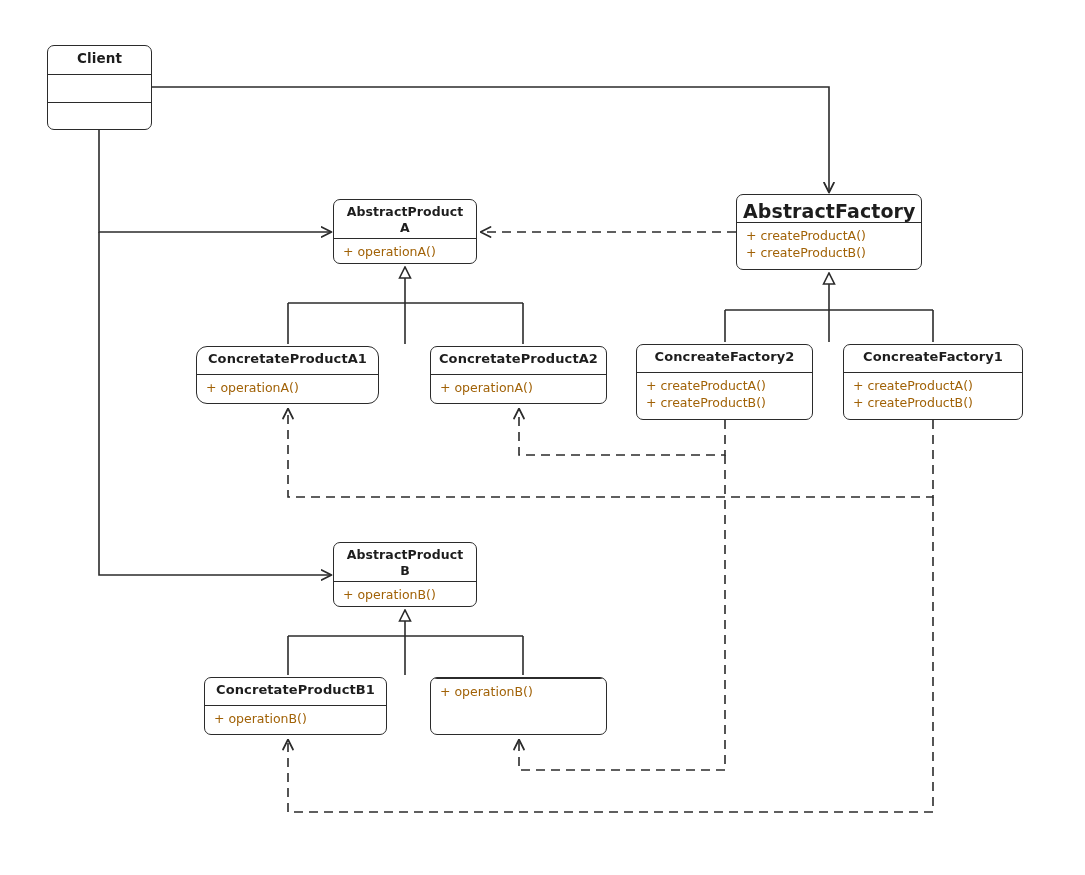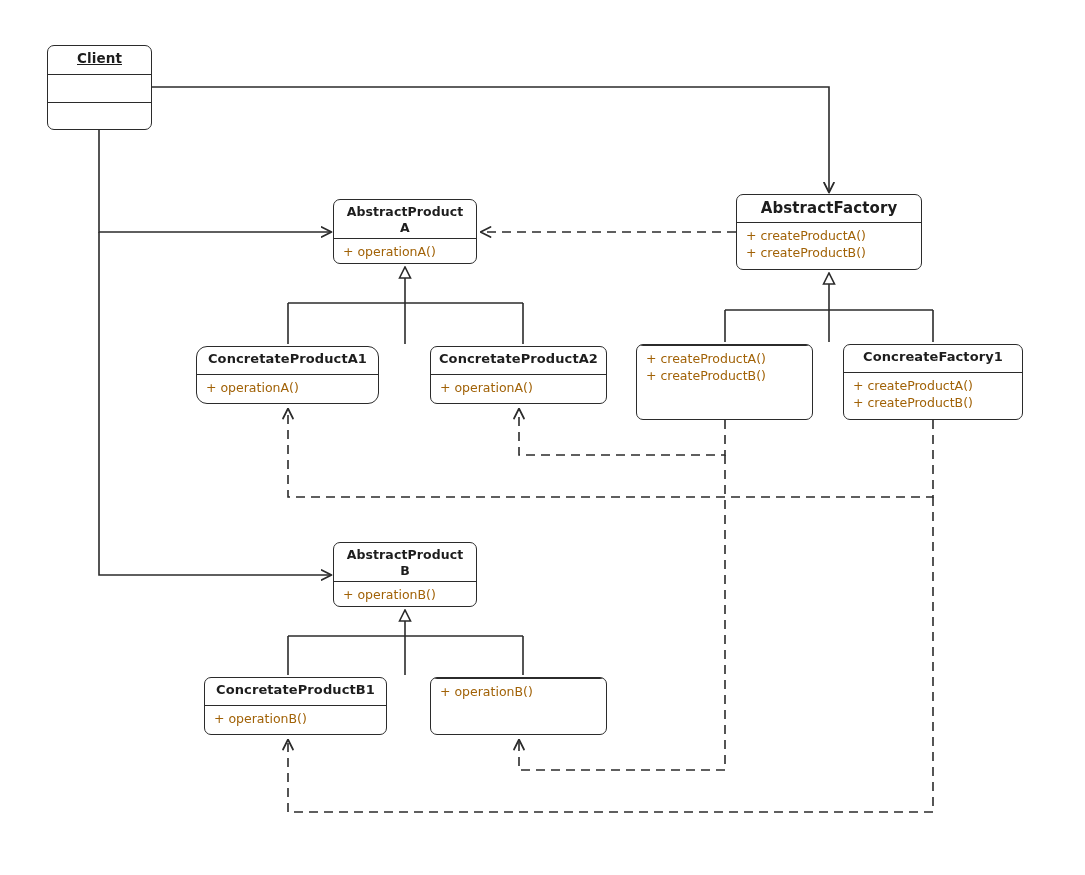--- a/index.html
+++ b/index.html
@@ -54,34 +54,34 @@
   }
   .uml-member {
     white-space: nowrap;
   }
   .uml-empty {
     box-sizing: border-box;
   }
 
   
   #node-client        { left: 47px;  top: 45px;  width: 105px; height: 85px; }
-  #node-client .uml-name { font-size: 13.5px; height: 28px; text-decoration: underline; }
+  #node-client .uml-name { font-size: 13.5px; height: 28px; }
   #node-client .r2    { height: 28px; }
   #node-client .r3    { height: 27px; }
 
   #node-abstract-product-a { left: 333px; top: 199px; width: 144px; height: 65px; }
   #node-abstract-product-a .uml-name { font-size: 12.5px; height: 38px; }
   #node-abstract-product-a .uml-members { font-size: 12.5px; }
 
   #node-abstract-product-b { left: 333px; top: 542px; width: 144px; height: 65px; }
   #node-abstract-product-b .uml-name { font-size: 12.5px; height: 38px; }
   #node-abstract-product-b .uml-members { font-size: 12.5px; }
 
   #node-abstract-factory { left: 736px; top: 194px; width: 186px; height: 76px; }
-  #node-abstract-factory .uml-name { font-size: 15px; height: 27px; }
+  #node-abstract-factory .uml-name { font-size: 19px; height: 27px; }
   #node-abstract-factory .uml-members { font-size: 12.5px; }
 
   #node-concrete-product-a1 { left: 196px; top: 346px; width: 183px; height: 58px; border-radius: 11px; }
   #node-concrete-product-a1 .uml-name { font-size: 13px; height: 27px; }
   #node-concrete-product-a1 .uml-members { font-size: 12.5px; }
 
   #node-concrete-product-a2 { left: 430px; top: 346px; width: 177px; height: 58px; }
   #node-concrete-product-a2 .uml-name { font-size: 13px; height: 27px; }
   #node-concrete-product-a2 .uml-members { font-size: 12.5px; }
 
@@ -184,20 +184,21 @@
   </div>
 
   <div class="uml-class" id="node-concrete-product-a2">
     <div class="uml-name">ConcretateProductA2</div>
     <div class="uml-members uml-sep">
       <div class="uml-member">+ operationA()</div>
     </div>
   </div>
 
   <div class="uml-class" id="node-concrete-factory-2">
+    <div class="uml-name">ConcreateFactory2</div>
     <div class="uml-members uml-sep">
       <div class="uml-member">+ createProductA()</div>
       <div class="uml-member">+ createProductB()</div>
     </div>
   </div>
 
   <div class="uml-class" id="node-concrete-factory-1">
     <div class="uml-name">ConcreateFactory1</div>
     <div class="uml-members uml-sep">
       <div class="uml-member">+ createProductA()</div>

